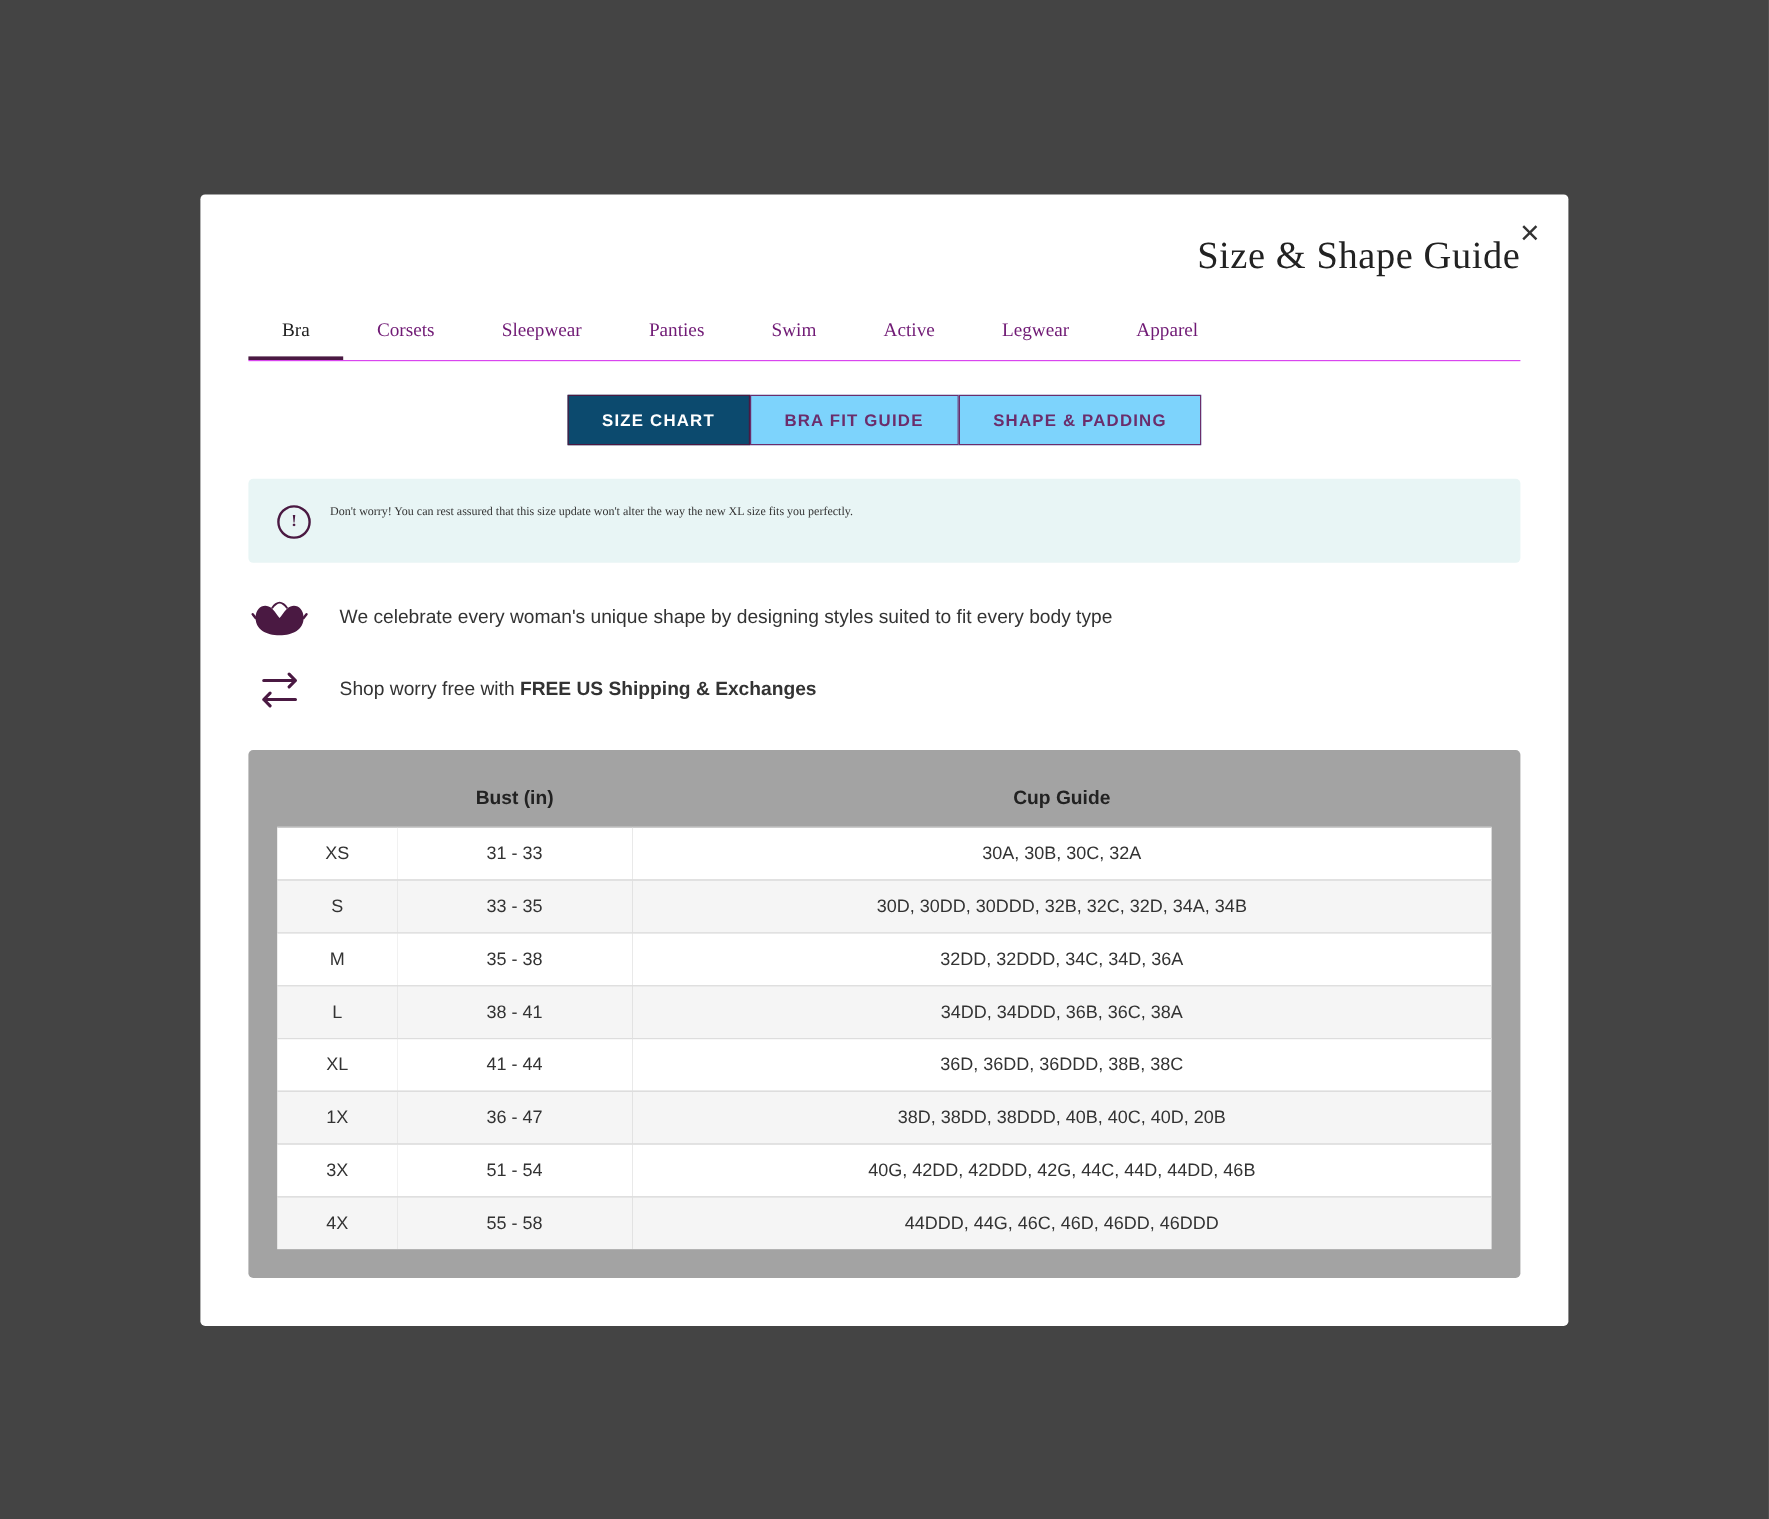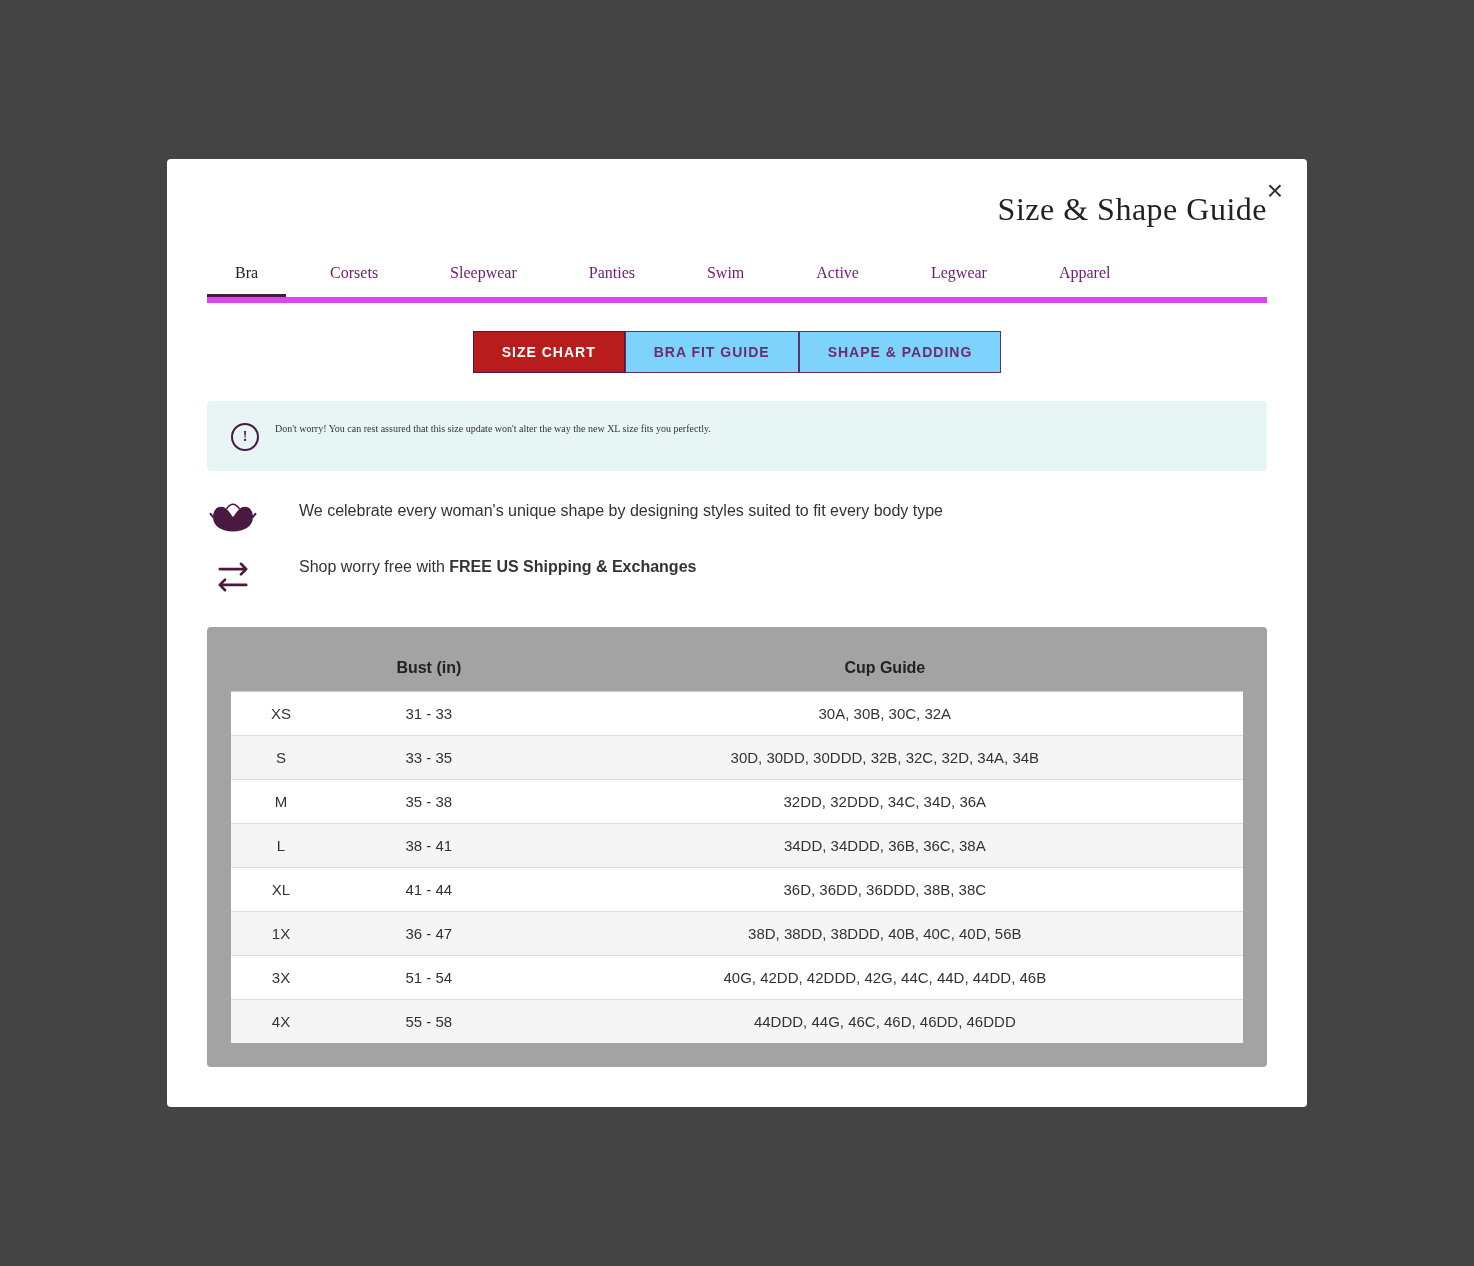--- a/index.html
+++ b/index.html
@@ -53,23 +53,23 @@
       border: none;
       font-size: 28px;
       cursor: pointer;
       color: #333;
       line-height: 1;
     }
 
     
     .tabs {
       display: flex;
-      border-bottom: 6px solid #d946ef;
+      border-bottom: 1px solid #d946ef;
       margin-bottom: 28px;
-      gap: 16px;
+      gap: 0;
     }
 
     .tab {
       padding: 12px 28px;
       font-size: 16px;
       color: #701a75;
       cursor: pointer;
       background: none;
       border: none;
       border-bottom: 3px solid transparent;
@@ -99,21 +99,21 @@
       letter-spacing: 1px;
       cursor: pointer;
       border: 1px solid #6b2d6b;
       background: #7dd3fc;
       color: #6b2d6b;
       font-weight: 600;
       text-transform: uppercase;
     }
 
     .sub-tab.active {
-      background: #b91c1c;
+      background: #0c4a6e;
       color: #fff;
       border-color: #4a1942;
     }
 
     .sub-tab:first-child {
       border-radius: 0;
     }
 
     .sub-tab:last-child {
       border-radius: 0;
@@ -163,22 +163,22 @@
       line-height: 1.5;
     }
 
     
     .features {
       margin-bottom: 28px;
     }
 
     .feature-row {
       display: flex;
-      align-items: flex-start;
-      gap: 40px;
+      align-items: center;
+      gap: 24px;
       margin-bottom: 20px;
     }
 
     .feature-icon {
       width: 52px;
       flex-shrink: 0;
       display: flex;
       align-items: center;
       justify-content: center;
       font-size: 32px;
@@ -351,21 +351,21 @@
       <td>34DD, 34DDD, 36B, 36C, 38A</td>
     </tr>
             <tr>
       <td>XL</td>
       <td>41 - 44</td>
       <td>36D, 36DD, 36DDD, 38B, 38C</td>
     </tr>
             <tr>
       <td>1X</td>
       <td>36 - 47</td>
-      <td>38D, 38DD, 38DDD, 40B, 40C, 40D, 56B</td>
+      <td>38D, 38DD, 38DDD, 40B, 40C, 40D, 20B</td>
     </tr>
             <tr>
       <td>3X</td>
       <td>51 - 54</td>
       <td>40G, 42DD, 42DDD, 42G, 44C, 44D, 44DD, 46B</td>
     </tr>
             <tr>
       <td>4X</td>
       <td>55 - 58</td>
       <td>44DDD, 44G, 46C, 46D, 46DD, 46DDD</td>

